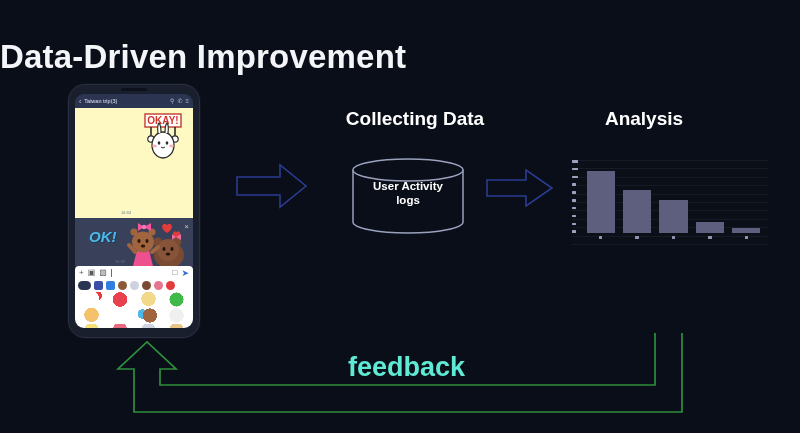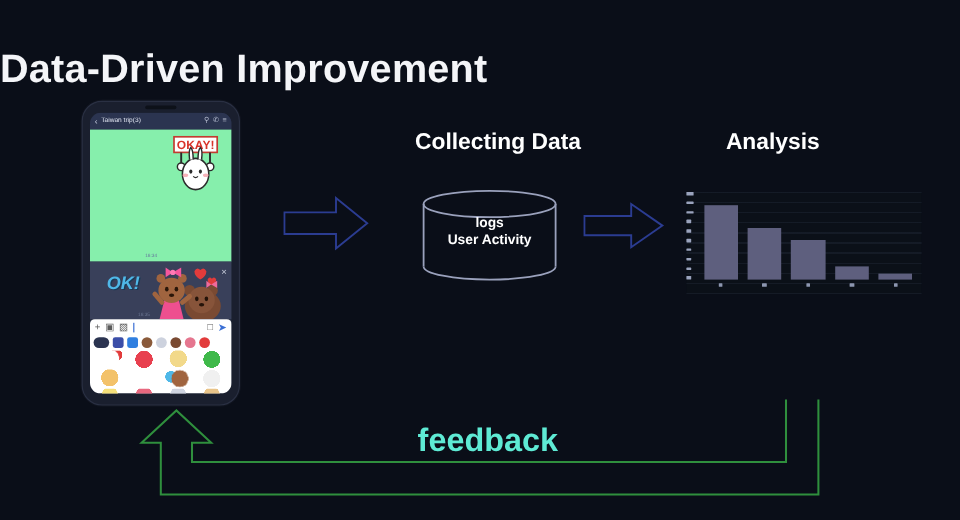--- a/index.html
+++ b/index.html
@@ -79,21 +79,21 @@
   .chat-title {
     color: #dfe4f0; font-size: 5.5px; flex: 1;
     white-space: nowrap; overflow: hidden;
   }
   .chat-icon { color: #b6bdd0; font-size: 6px; line-height: 1; }
 
   
   .chat-body {
     position: relative;
     height: 110px;
-    background: #86efac;
+    background: #fef9c3;
   }
   .sticker1 {
     position: absolute;
     right: 6px; top: 4px;
     width: 48px; height: 50px;
   }
   .time-stamp {
     position: absolute;
     left: 46px; bottom: 3px;
     color: #66799c;
@@ -403,22 +403,22 @@
   </svg>
 
   <svg class="db" viewBox="0 0 118 78">
     <path d="M4 13 L4 65" fill="none" stroke="#9aa1bc" stroke-width="1.5"></path>
     <path d="M114 13 L114 65" fill="none" stroke="#9aa1bc" stroke-width="1.5"></path>
     <ellipse cx="59" cy="13" rx="55" ry="11" fill="none" stroke="#9aa1bc" stroke-width="1.5"></ellipse>
     <path d="M4 65 a55 11 0 0 0 110 0" fill="none" stroke="#9aa1bc" stroke-width="1.5"></path>
   </svg>
   <div class="db" style="pointer-events:none">
     <div class="db-label">
+      <div>User Activity</div>
       <div>logs</div>
-      <div>User Activity</div>
     </div>
   </div>
 
   <div class="sec-head" id="head-collect">Collecting Data</div>
 
   <svg id="arrow2" class="arrow-blue" width="68" height="40" viewBox="0 0 68 40">
     <path d="M1 12 L40 12 L40 2 L66 20 L40 38 L40 28 L1 28 Z" fill="none" stroke="#2b3c91" stroke-width="1.6" stroke-linejoin="miter"></path>
   </svg>
 
   <div class="sec-head" id="head-analysis">Analysis</div>

